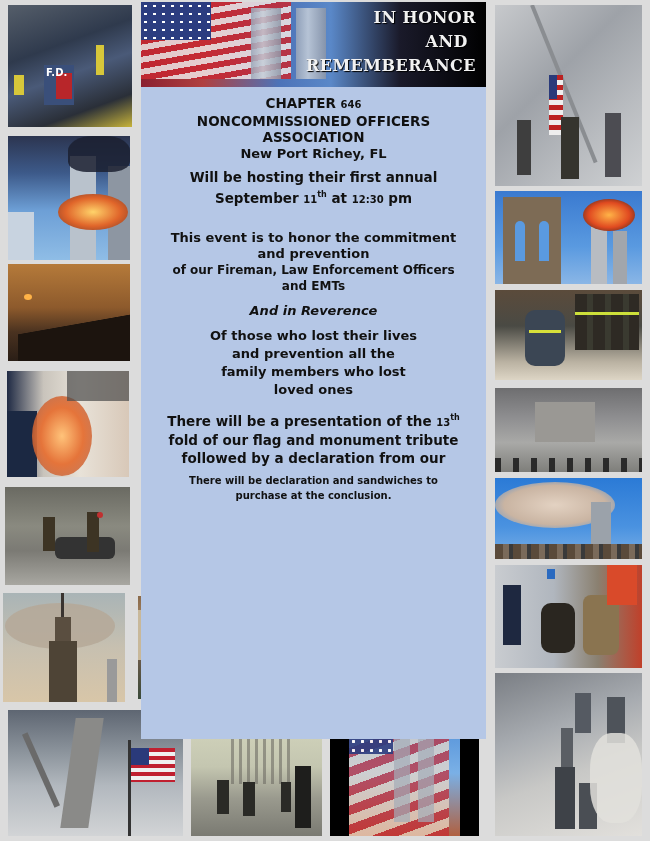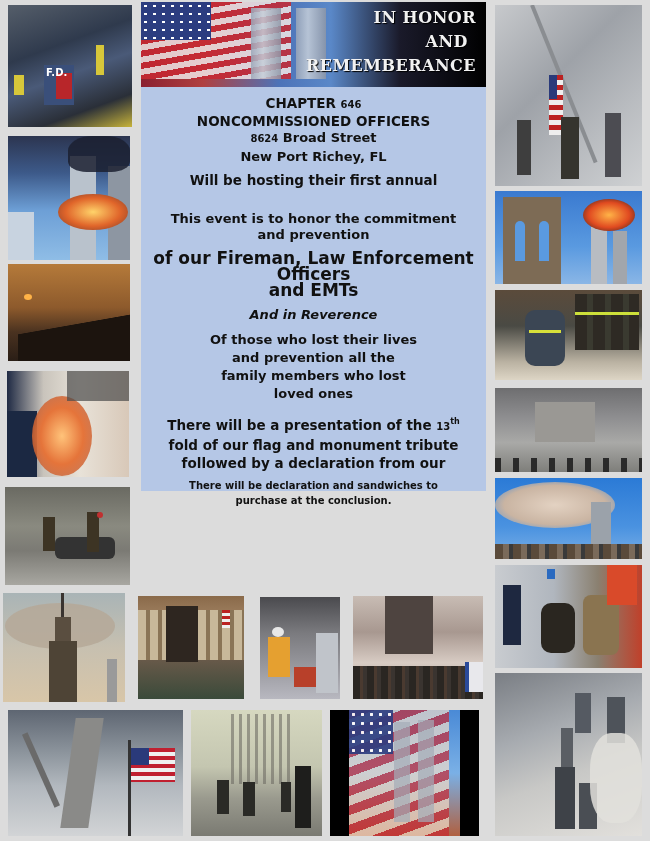--- a/index.html
+++ b/index.html
@@ -33,32 +33,32 @@
   .banner-text {
     position: absolute; right: 10px; top: 4px; text-align: right;
     font-family: "DejaVu Serif", serif; font-weight: bold; color: #f2f2f2;
     font-size: 16px; line-height: 24px; letter-spacing: 0.5px;
     text-shadow: 1px 1px 1px #000;
   }
   .banner-text .mid { padding-right: 8px; }
 
   
   .panel {
-    position: absolute; left: 141px; top: 87px; width: 345px; height: 404px;
+    position: absolute; left: 141px; top: 87px; width: 345px; height: 652px;
     background: #b5c7e6; text-align: center; color: #111;
     font-family: "DejaVu Sans", sans-serif; font-weight: bold;
   }
   .p { margin: 0; }
   .org { font-size: 13.5px; line-height: 16px; padding-top: 8px; }
   .addr { font-size: 13px; line-height: 18px; }
   .host { font-size: 13.5px; line-height: 17px; margin-top: 6px; }
   .small-num { font-size: 10px; }
   sup { font-size: 8px; }
   .honor { font-size: 13px; line-height: 16px; margin-top: 22px; }
-  .ofour { font-size: 17px; line-height: 16px; margin-top: 7px; }
+  .ofour { font-size: 12px; line-height: 16px; }
   .rev { font-size: 13px; font-style: italic; margin-top: 9px; line-height: 16px; }
   .lost { font-size: 13px; line-height: 18px; margin-top: 8px; }
   .pres { font-size: 13.5px; line-height: 18px; margin-top: 10px; }
   .refresh { font-size: 10px; line-height: 15px; margin-top: 6px; }
 </style>
 </head>
 <body>
 
 <div class="photo" style="left:8px;top:5px;width:124px;height:122px;background:linear-gradient(160deg,#555e6a 0%,#2f3a4d 35%,#4a5a78 55%,#2a2f38 80%,#c7b33a 100%);">
   <div style="position:absolute;left:36px;top:60px;width:30px;height:40px;background:#3a4f7a;"></div>
@@ -209,27 +209,28 @@
       <div class="mid">AND</div>
       <div>REMEMBERANCE</div>
     </div>
   </div>
 </div>
 
 <div class="panel">
   <div class="org">
     <p class="p"><span>CHAPTER</span> <span class="small-num">646</span></p>
     <p class="p">NONCOMMISSIONED OFFICERS</p>
+    <p class="p">ASSOCIATION</p>
   </div>
   <div class="addr">
-    <p class="p"><span class="small-num">8624</span> <span>Broad Street</span></p>
     <p class="p">New Port Richey, FL</p>
   </div>
   <div class="host">
     <p class="p">Will be hosting their first annual</p>
+    <p class="p"><span>September</span> <span class="small-num">11</span><sup>th</sup> <span>at</span> <span class="small-num">12:30</span> <span>pm</span></p>
   </div>
   <div class="honor">
     <p class="p">This event is to honor the commitment</p>
     <p class="p">and prevention</p>
   </div>
   <div class="ofour">
     <p class="p">of our Fireman, Law Enforcement Officers</p>
     <p class="p">and EMTs</p>
   </div>
   <p class="p rev">And in Reverence</p>

